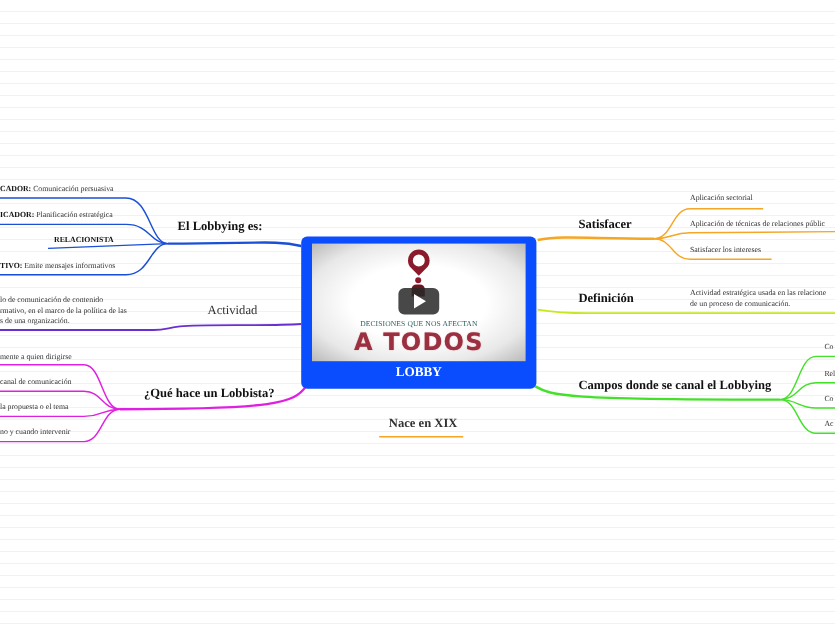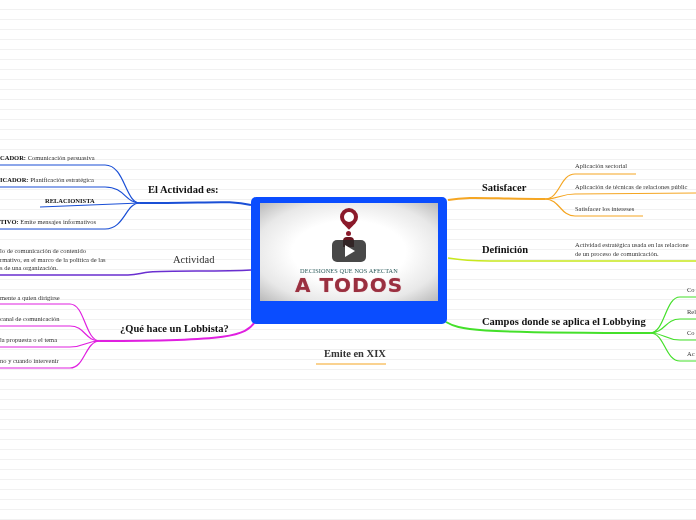--- a/index.html
+++ b/index.html
@@ -101,23 +101,24 @@
   <div class="thumb">
     <div class="pin">
         <div class="pin-inner"></div>
       </div>
     <div class="dot"></div>
     <div class="person"></div>
     <div class="play"></div>
     <div class="tagline">DECISIONES QUE NOS AFECTAN</div>
     <div class="headline">A TODOS</div>
   </div>
+  <div class="central-title">LOBBY</div>
 </div>
 
-<div class="node topic" style="left:148px; top:184px;">El Actividad es:</div>
+<div class="node topic" style="left:148px; top:184px;">El Lobbying es:</div>
 <div class="node leaf" style="left:0; top:154px;"><b>CADOR:</b><span> Comunicación persuasiva</span></div>
 <div class="node leaf" style="left:0; top:176px;"><b>ICADOR:</b><span> Planificación estratégica</span></div>
 <div class="node leaf" style="left:45px; top:197px;"><b>RELACIONISTA</b></div>
 <div class="node leaf" style="left:0; top:218px;"><b>TIVO:</b><span> Emite mensajes informativos</span></div>
 
 <div class="node topic" style="left:173px; top:254px; font-weight:normal; color:#333;">Actividad</div>
 <div class="node leaf multi" style="left:0; top:247px; width:130px;">
   <div>lo de comunicación de contenido</div>
   <div>rmativo, en el marco de la política de las</div>
   <div>s de una organización.</div>
@@ -133,19 +134,19 @@
 <div class="node leaf" style="left:575px; top:162px;">Aplicación sectorial</div>
 <div class="node leaf" style="left:575px; top:183px;">Aplicación de técnicas de relaciones públic</div>
 <div class="node leaf" style="left:575px; top:205px;">Satisfacer los intereses</div>
 
 <div class="node topic" style="left:482px; top:244px;">Definición</div>
 <div class="node leaf multi" style="left:575px; top:241px; width:130px; white-space:nowrap;">
   <div>Actividad estratégica usada en las relacione</div>
   <div>de un  proceso de comunicación.</div>
 </div>
 
-<div class="node topic" style="left:482px; top:316px;">Campos donde se aplica el Lobbying</div>
+<div class="node topic" style="left:482px; top:316px;">Campos donde se canal el Lobbying</div>
 <div class="node leaf" style="left:687px; top:286px;">Co</div>
 <div class="node leaf" style="left:687px; top:308px;">Rel</div>
 <div class="node leaf" style="left:687px; top:329px;">Co</div>
 <div class="node leaf" style="left:687px; top:350px;">Ac</div>
 
-<div class="node topic" style="left:324px; top:348px; color:#333;">Emite en XIX</div>
+<div class="node topic" style="left:324px; top:348px; color:#333;">Nace en XIX</div>
 
 </body></html>

